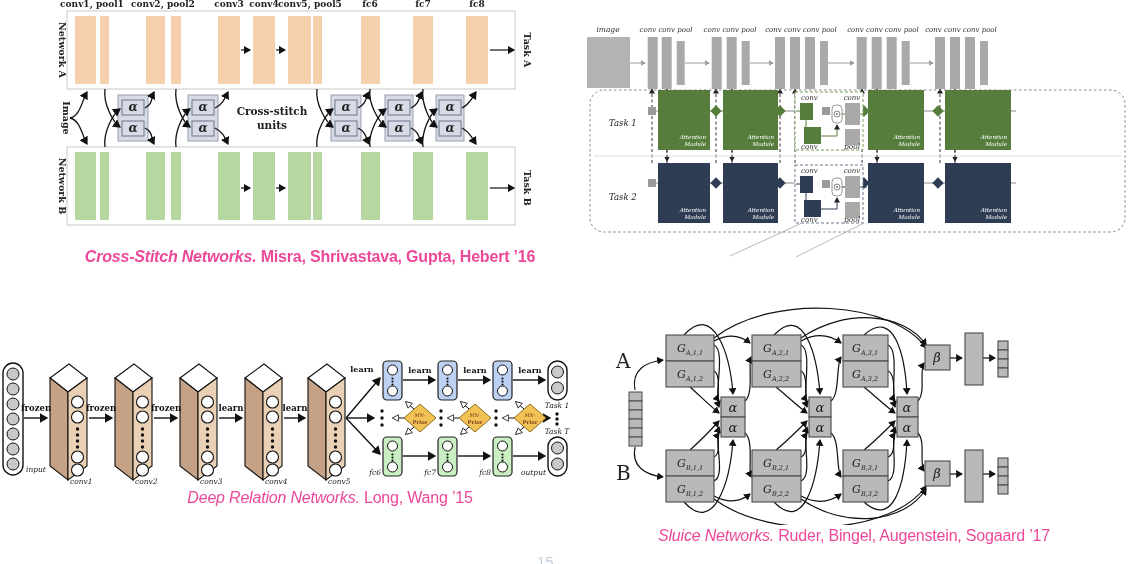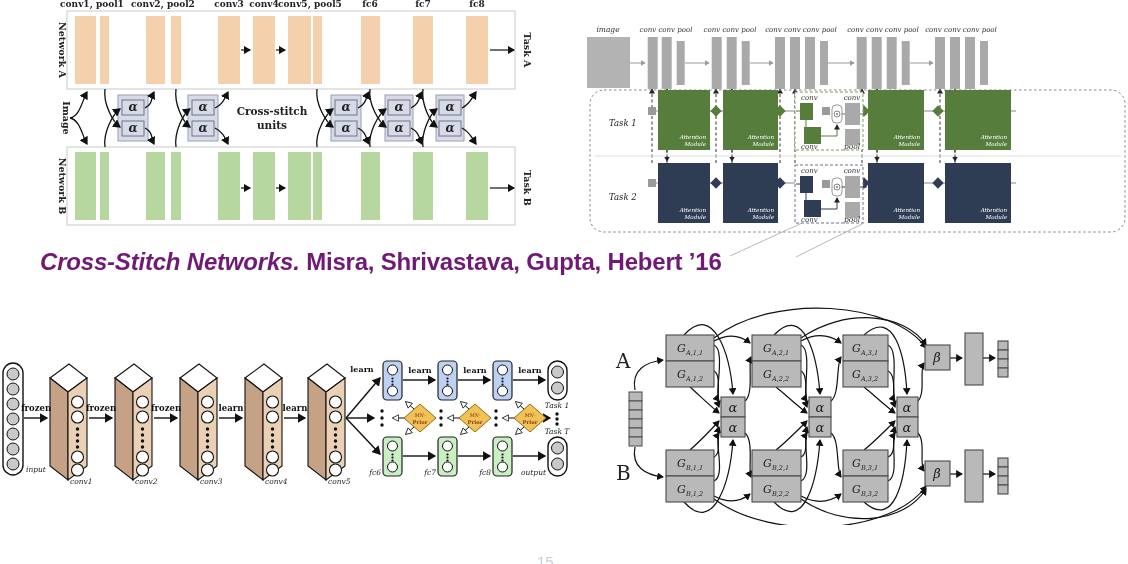--- a/index.html
+++ b/index.html
@@ -1,19 +1,19 @@
 <!DOCTYPE html>
 <html><head>
 <meta charset="utf-8">
 <style>
   html,body{margin:0;padding:0;}
   body{width:1128px;height:564px;position:relative;overflow:hidden;background:#ffffff;
        font-family:"Liberation Sans",sans-serif;}
   .fig{position:absolute;}
-  .caption{position:absolute;text-align:center;font-size:24px;color:#701a75;letter-spacing:-0.2px;white-space:nowrap;}
+  .caption{position:absolute;text-align:center;font-size:16px;color:#ec4899;letter-spacing:-0.2px;white-space:nowrap;margin-left:20px;}
   .caption .t{font-style:italic;}
   svg{display:block;}
   
   .sf{font-family:"DejaVu Serif","Liberation Serif",serif;}
   .lbl1{font-size:9px;fill:#222;}
   .side1{font-size:9.5px;fill:#222;}
   .unitxt{font-size:10.5px;fill:#222;}
   .alpha1{font-size:12px;font-style:italic;fill:#222;}
   .mtanlbl{font-size:7.5px;font-style:italic;fill:#333;}
   .mtanlbl2{font-size:7px;font-style:italic;fill:#333;}
@@ -633,20 +633,23 @@
     <g fill="#c9c9c9" stroke="#111">
       <circle cx="557.5" cy="42" r="6"></circle>
           <circle cx="557.5" cy="58" r="6"></circle>
       <circle cx="557.5" cy="118" r="6"></circle>
           <circle cx="557.5" cy="134" r="6"></circle>
     </g>
   </g>
   <text class="sf drn-sm" x="557" y="78" text-anchor="middle">Task 1</text>
   <text class="sf drn-sm" x="557" y="104" text-anchor="middle">Task T</text>
 </svg>
+<div class="caption" style="left:90px;top:159px;width:440px;">
+  <span class="t">Deep Relation Networks.</span><span> Long, Wang ’15</span>
+</div>
 </div>
 
 <div class="fig" style="left:564px;top:300px;width:564px;height:264px;">
 <svg width="564" height="225" viewBox="0 0 564 225">
   <defs>
     <marker id="ar4" viewBox="0 0 8 8" refX="6" refY="4" markerWidth="6.5" markerHeight="6.5" orient="auto">
       <path d="M0,0 L7,4 L0,8 z" fill="#111"></path>
     </marker>
   </defs>
 
@@ -795,15 +798,18 @@
           <rect x="434" y="167" width="10" height="9"></rect>
           <rect x="434" y="176" width="10" height="9"></rect>
           <rect x="434" y="185" width="10" height="9"></rect>
     </g>
     <g class="sf ab2" text-anchor="middle">
       <text x="373" y="62">β</text>
       <text x="373" y="178">β</text>
     </g>
   </g>
 </svg>
+<div class="caption" style="left:10px;top:227px;width:520px;">
+  <span class="t">Sluice Networks.</span><span> Ruder, Bingel, Augenstein, Sogaard ’17</span>
 </div>
+</div>
 
 <div class="artifact" style="left:537px;top:553px;">15</div>
 
 </body></html>

